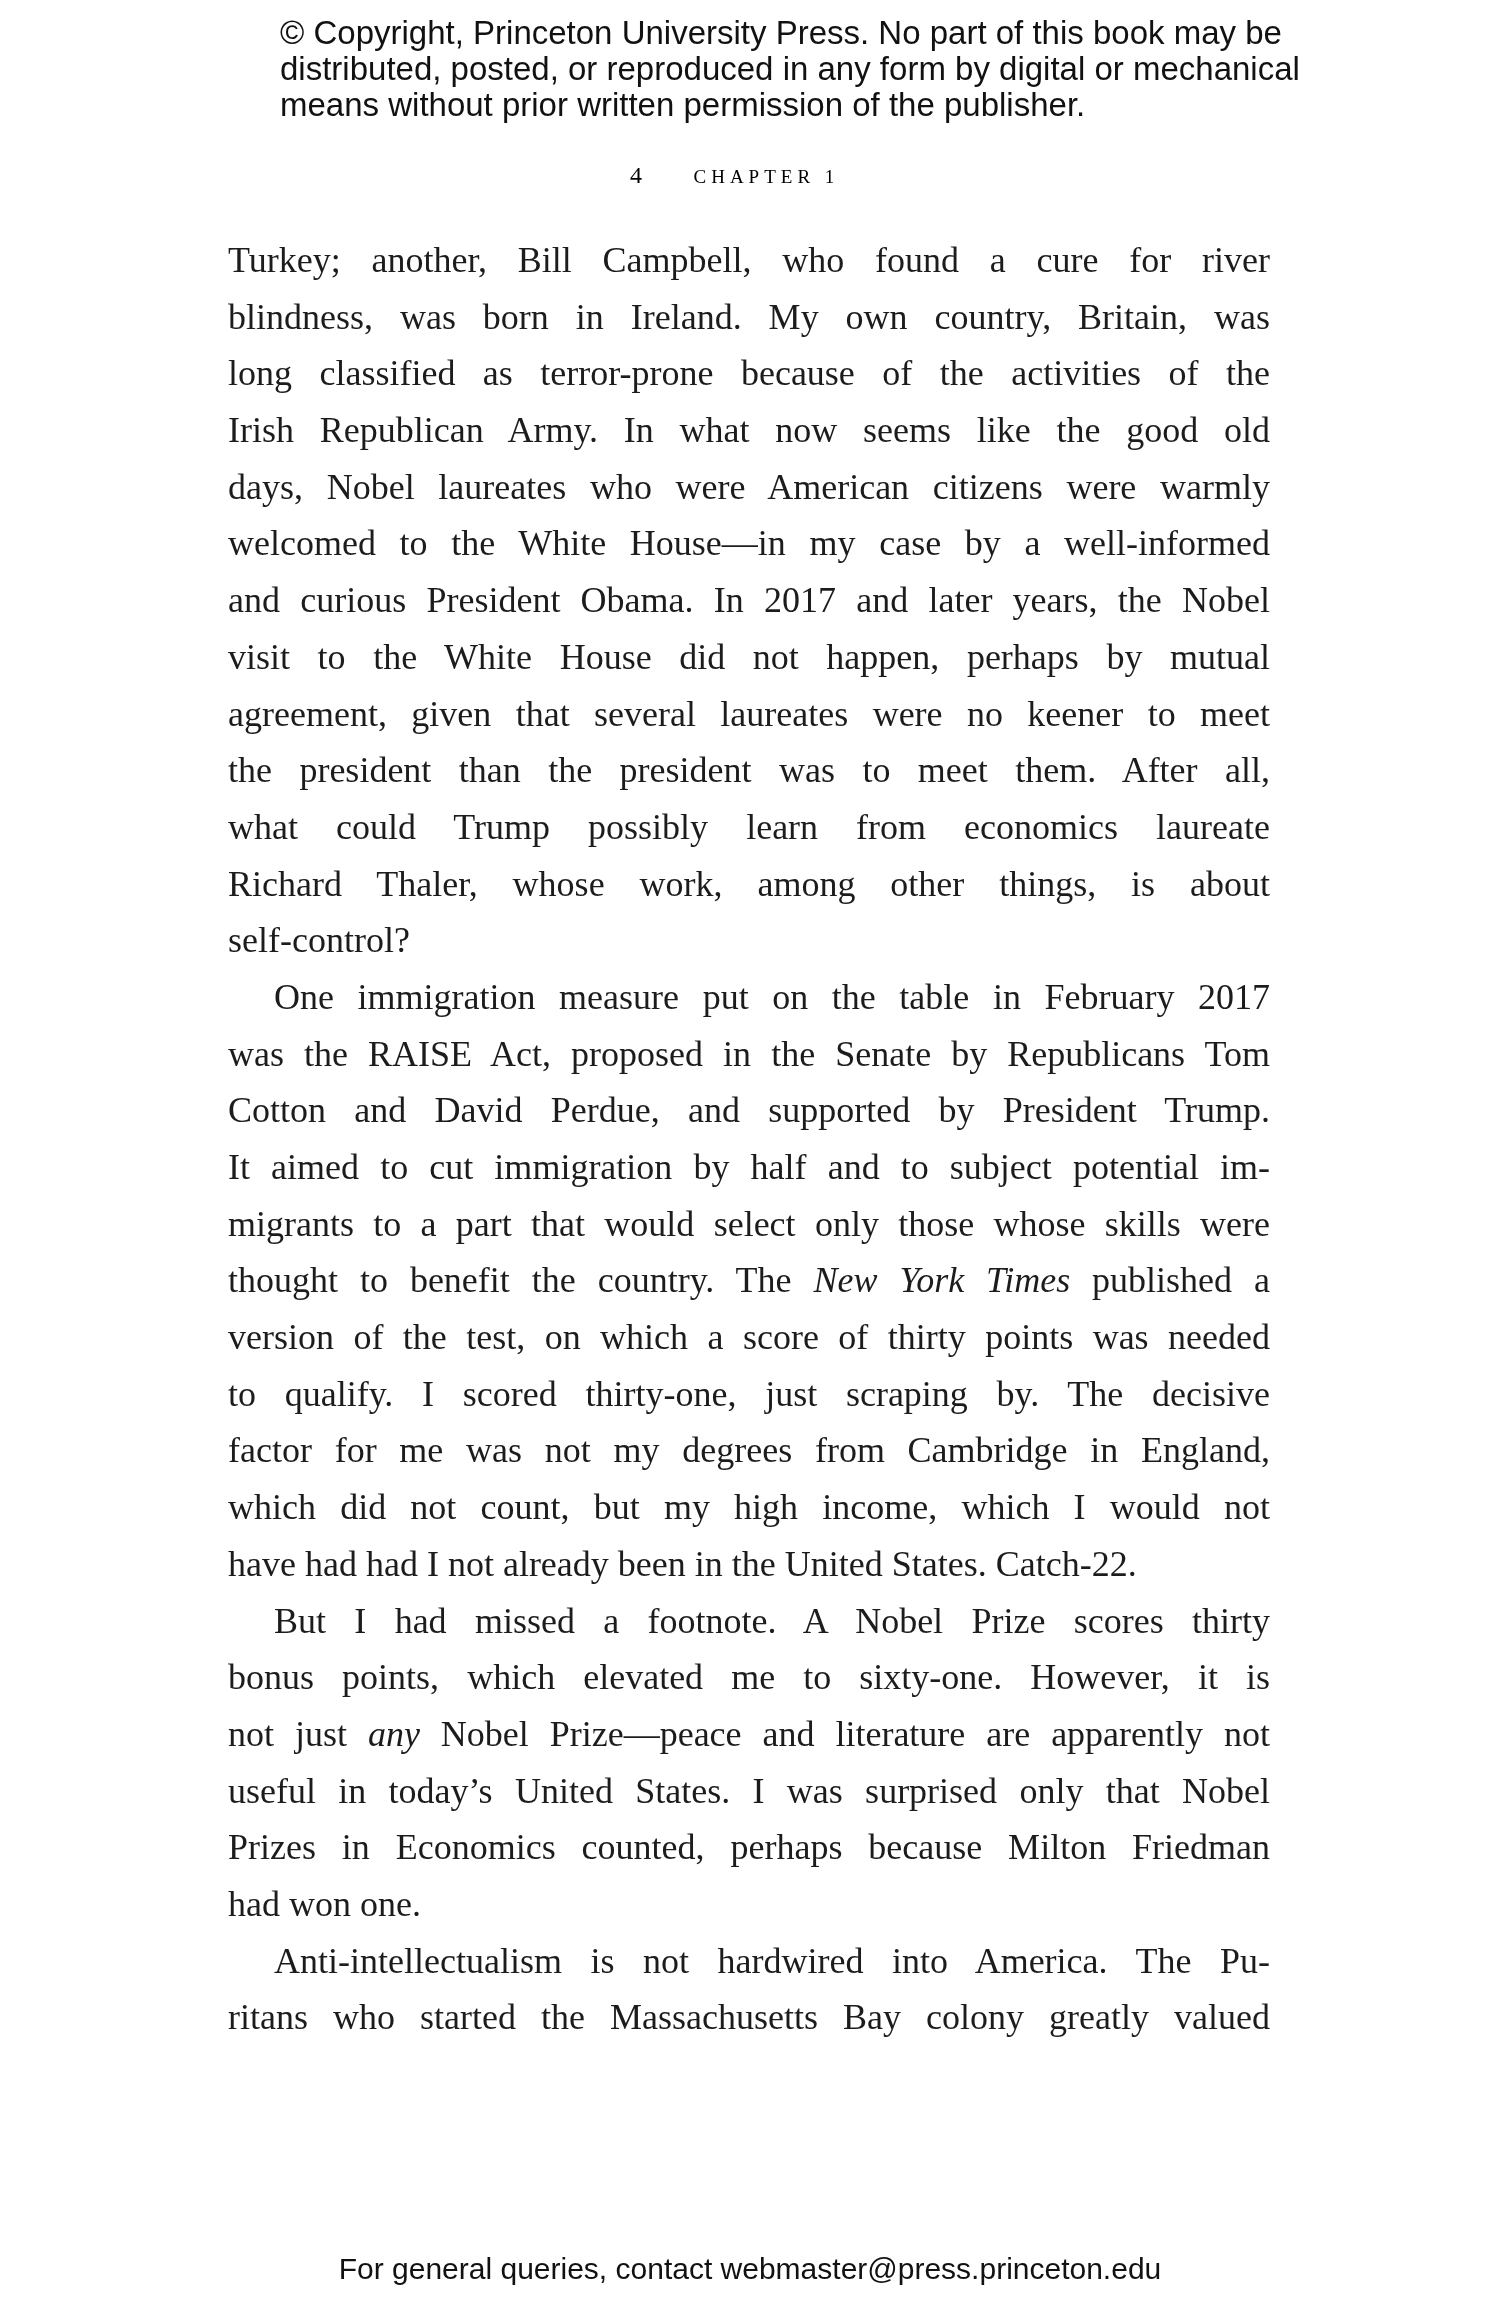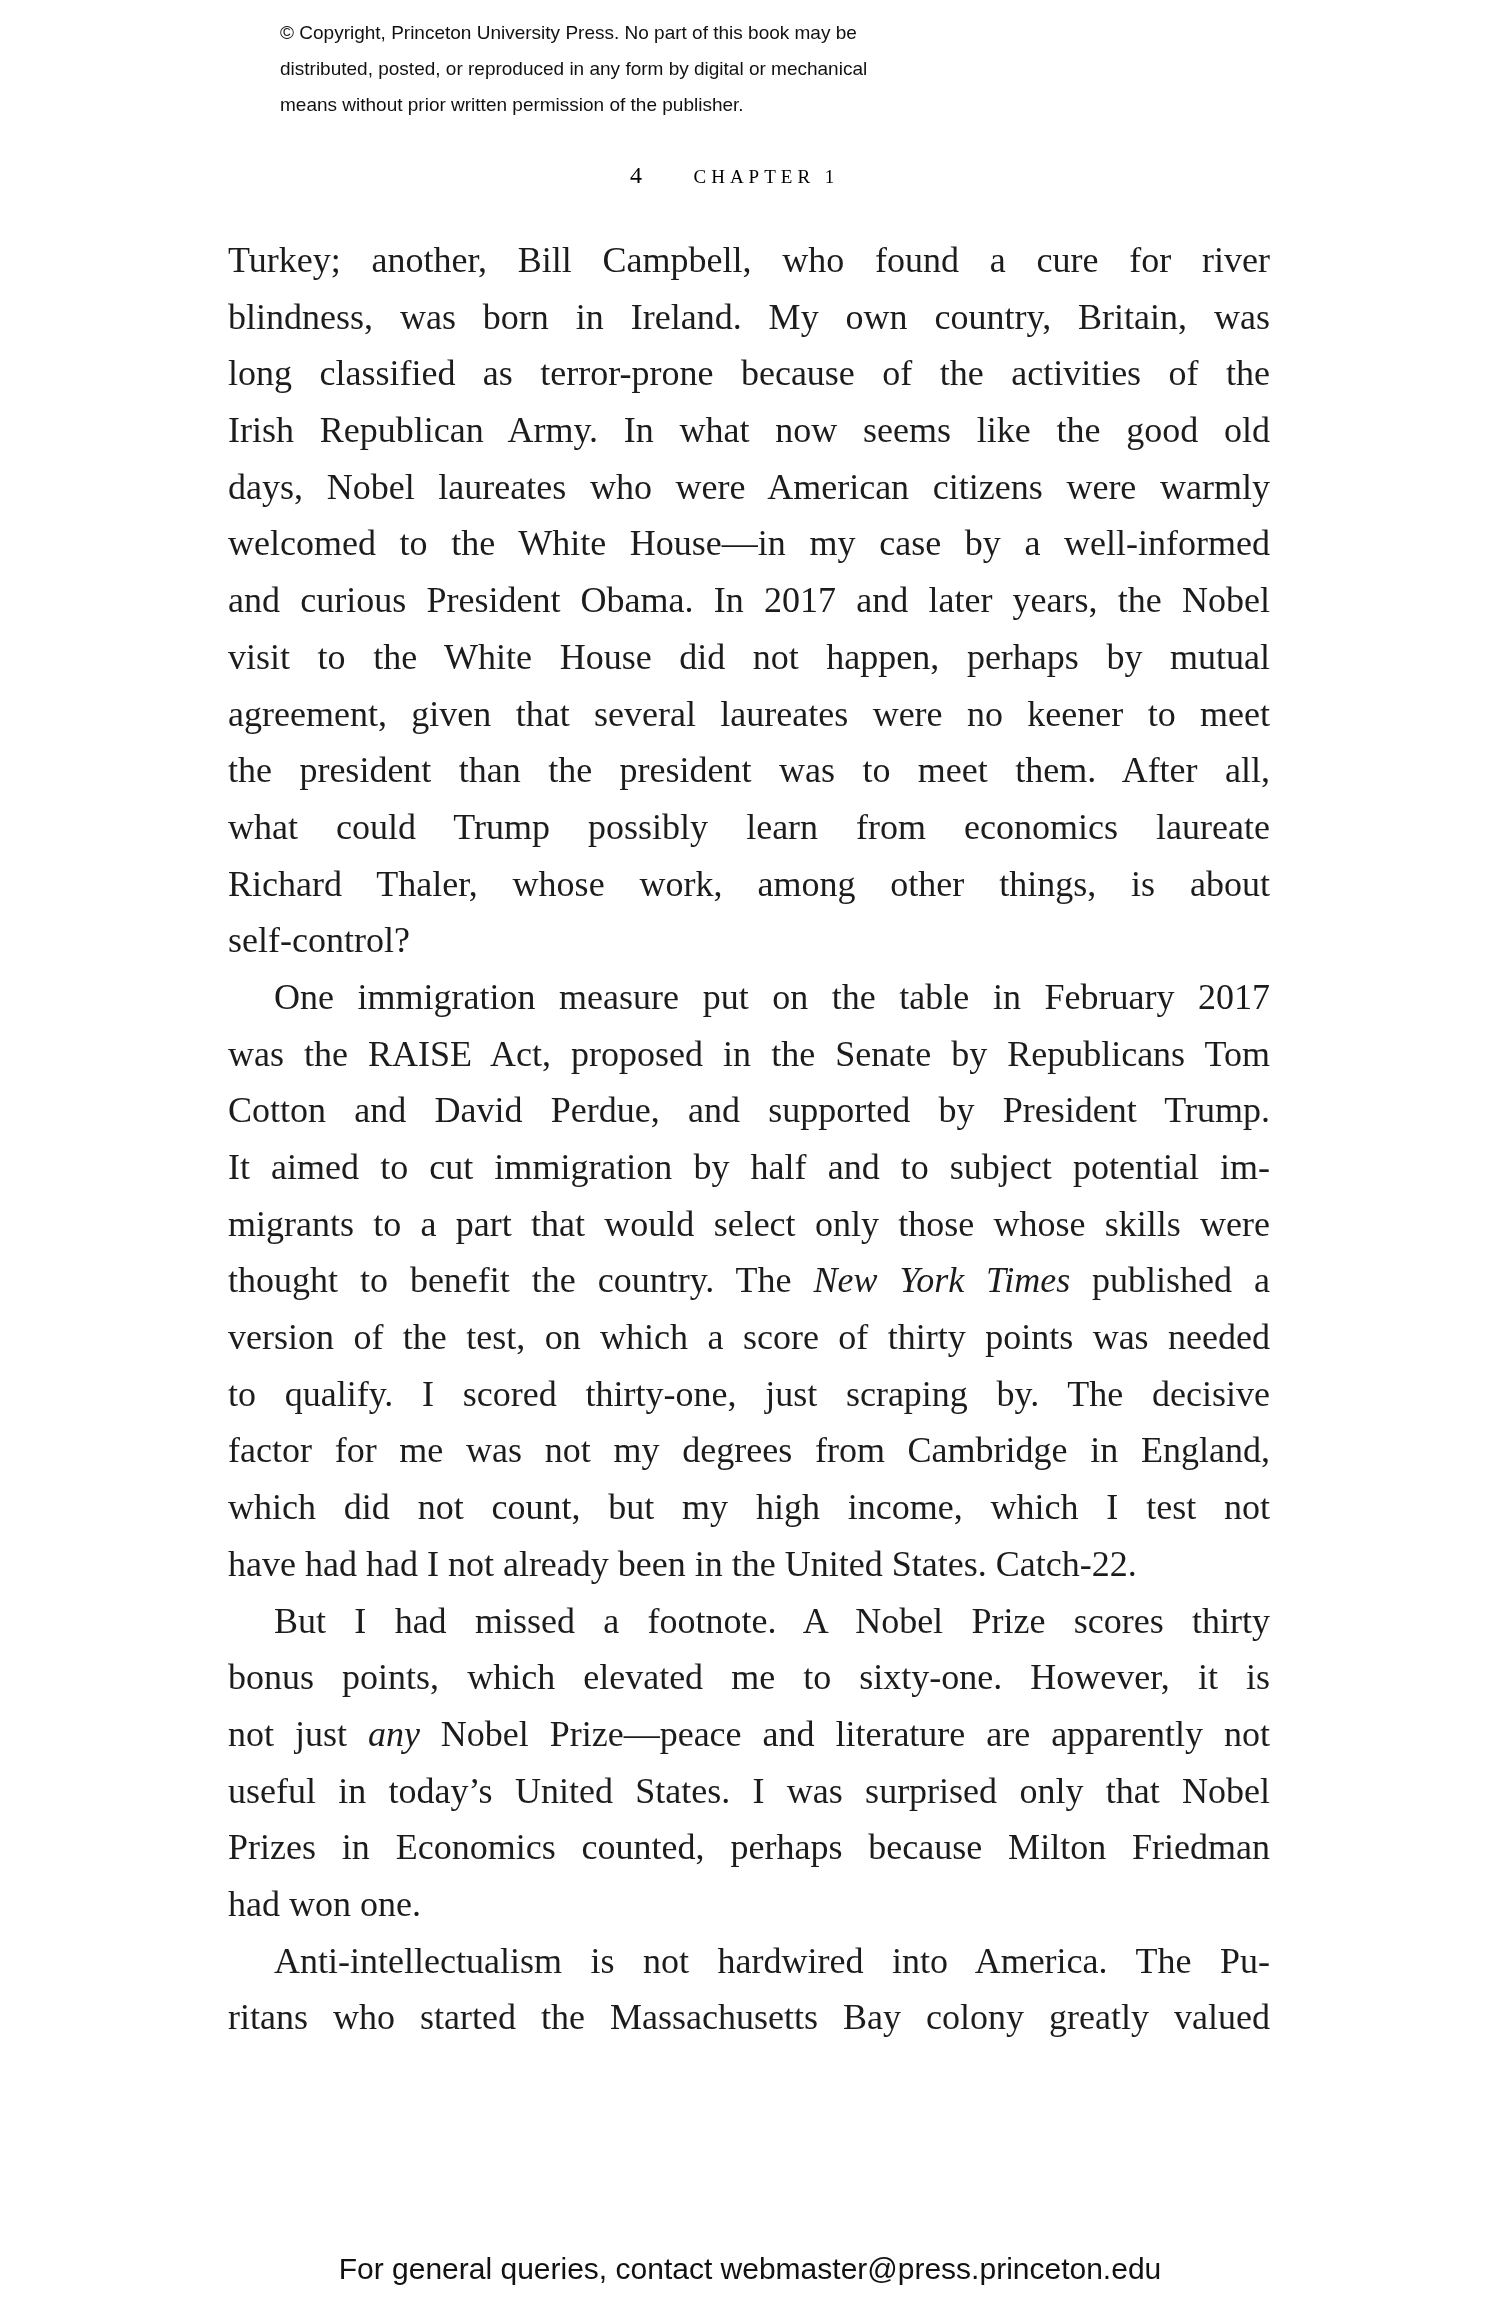--- a/index.html
+++ b/index.html
@@ -13,21 +13,21 @@
       position: relative;
       overflow: hidden;
       color: #1a1a1a;
     }
     .copyright {
       position: absolute;
       left: 280px;
       top: 15px;
       width: 960px;
       font-family: "Liberation Sans", sans-serif;
-      font-size: 19px;
+      font-size: 33px;
       line-height: 36px;
       color: #111111;
     }
     .copyright .cl { display: block; white-space: nowrap; }
     .running-head {
       position: absolute;
       top: 162px;
       left: 630px;
       height: 26px;
       font-family: "Liberation Serif", serif;
@@ -113,21 +113,21 @@
     <div class="para">
       <span class="ln first">One immigration measure put on the table in February 2017</span>
       <span class="ln">was the RAISE Act, proposed in the Senate by Republicans Tom</span>
       <span class="ln">Cotton and David Perdue, and supported by President Trump.</span>
       <span class="ln">It aimed to cut immigration by half and to subject potential im-</span>
       <span class="ln">migrants to a part that would select only those whose skills were</span>
       <span class="ln"><span style="white-space: pre; margin-top: 24px;">thought to benefit the country. The </span><em style="white-space: pre;">New York Times</em><span style="white-space: pre;"> published a</span></span>
       <span class="ln">version of the test, on which a score of thirty points was needed</span>
       <span class="ln">to qualify. I scored thirty-one, just scraping by. The decisive</span>
       <span class="ln">factor for me was not my degrees from Cambridge in England,</span>
-      <span class="ln">which did not count, but my high income, which I test not</span>
+      <span class="ln">which did not count, but my high income, which I would not</span>
       <span class="ln last">have had had I not already been in the United States. Catch-22.</span>
     </div>
     <div class="para">
       <span class="ln first">But I had missed a footnote. A Nobel Prize scores thirty</span>
       <span class="ln">bonus points, which elevated me to sixty-one. However, it is</span>
       <span class="ln"><span style="white-space: pre;">not just </span><em style="white-space: pre;">any</em><span style="white-space: pre;"> Nobel Prize—peace and literature are apparently not</span></span>
       <span class="ln">useful in today’s United States. I was surprised only that Nobel</span>
       <span class="ln">Prizes in Economics counted, perhaps because Milton Friedman</span>
       <span class="ln last">had won one.</span>
     </div>

